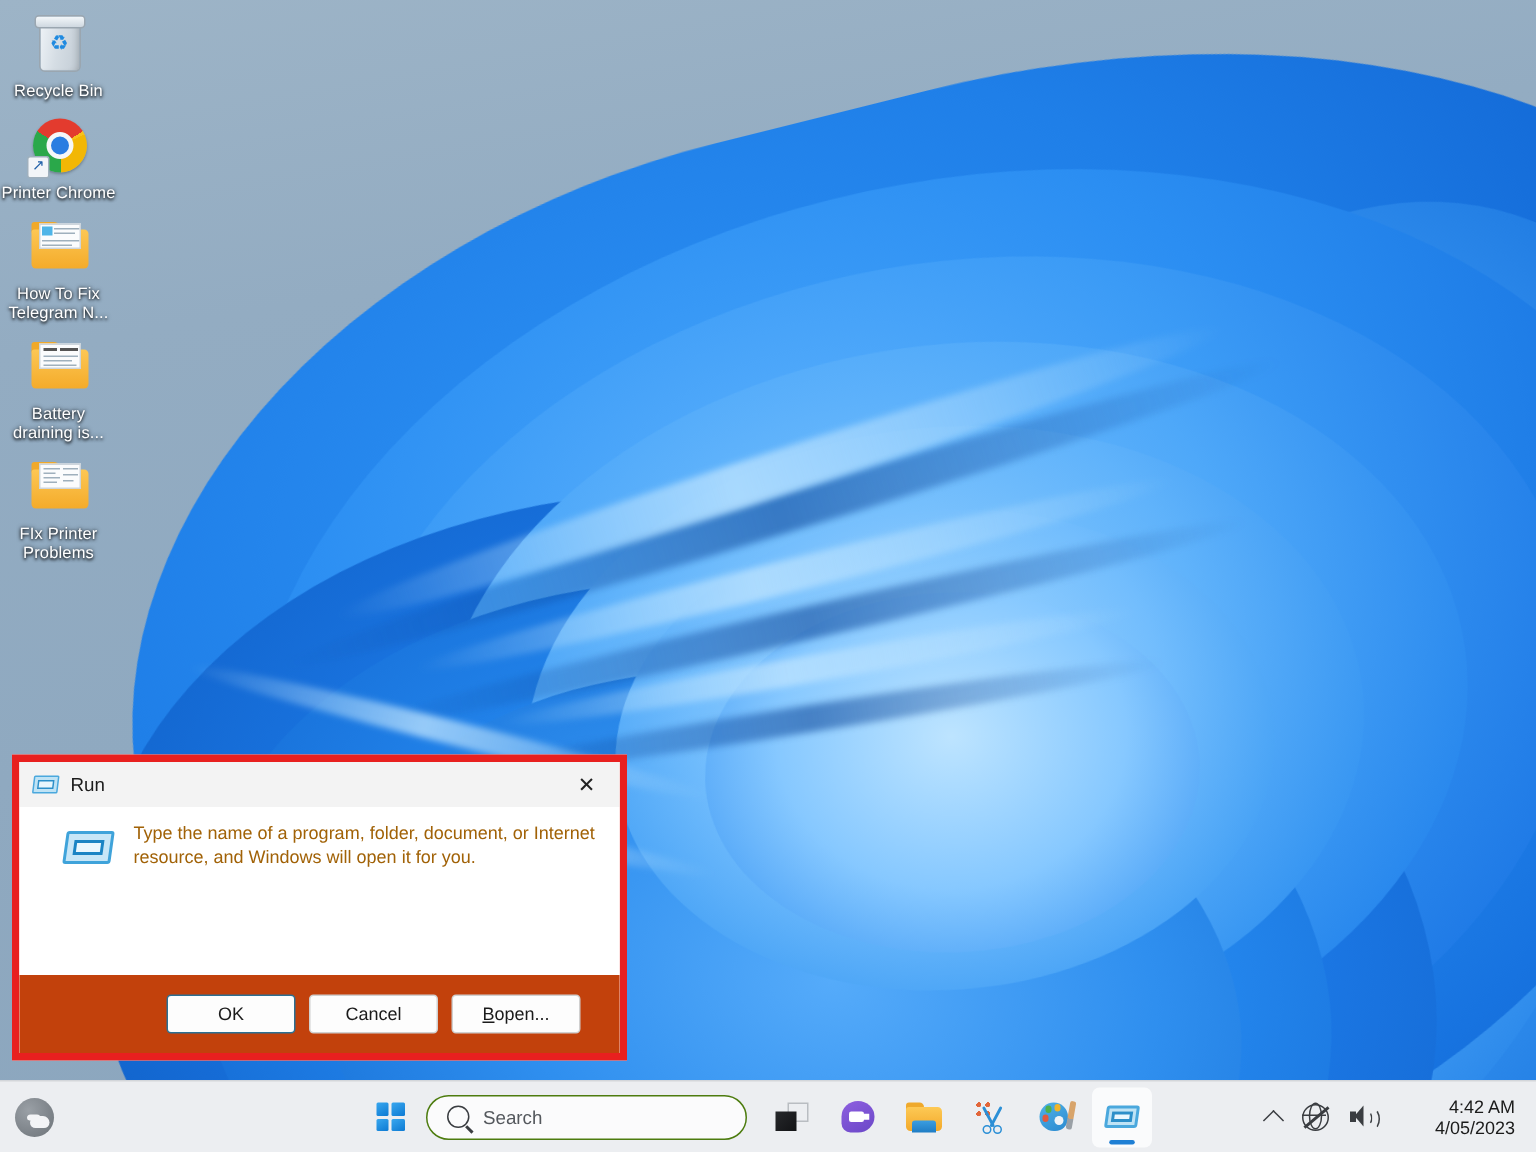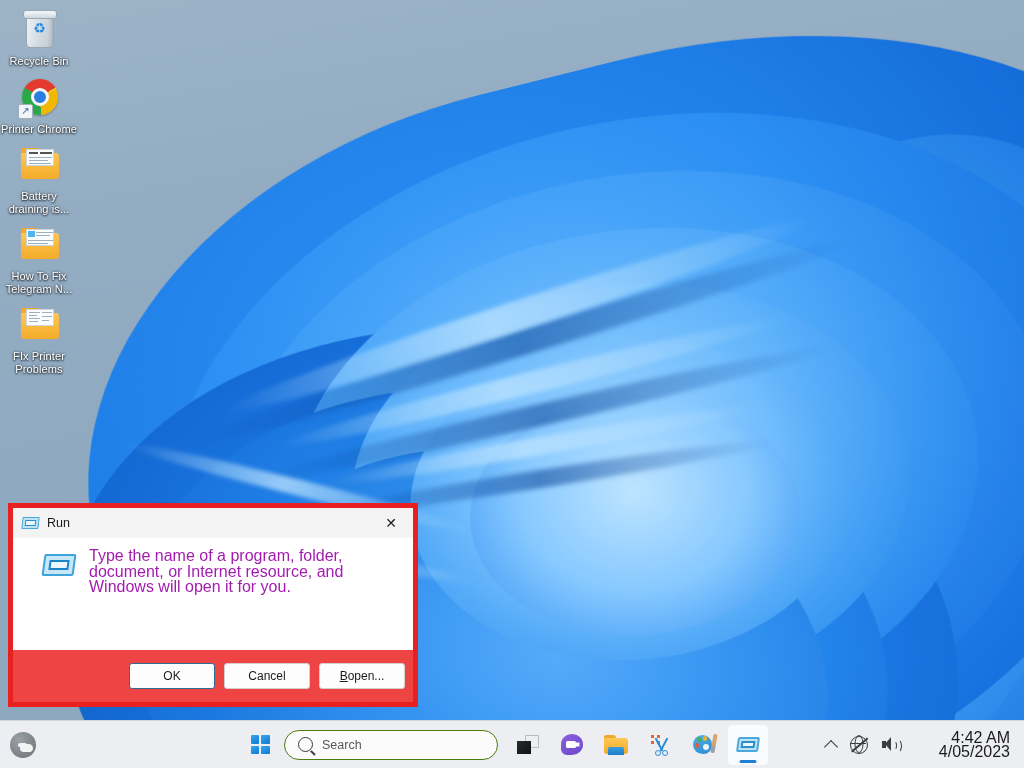--- a/index.html
+++ b/index.html
@@ -362,23 +362,23 @@
     transform: skewX(-8deg);
   }
   .run-big-ico .m {
     left: 6px; top: 8px;
     width: 20px; height: 10px;
     border: 2px solid #1b84c4;
     background: #eaf7fe;
     transform: skewX(-8deg);
   }
   #run-desc {
-    font-size: 16px;
+    font-size: 12px;
     line-height: 15.5px;
-    color: #a21caf;
+    color: #a16207;
     max-width: 320px;
   }
   #run-open-row {
     display: flex;
     align-items: center;
     position: relative;
     height: 34px;
     margin-bottom: 6px;
   }
   #run-open-label {
@@ -425,25 +425,25 @@
     height: 100%;
     display: flex;
     align-items: center;
     justify-content: center;
     flex: none;
     color: #555;
     font-size: 9px;
   }
   #run-footer {
     height: 52px;
-    background: #ef4444;
+    background: #c2410c;
     display: flex;
     align-items: center;
     justify-content: flex-end;
-    padding-right: 8px;
+    padding-right: 26px;
     gap: 9px;
     flex: none;
   }
   .run-btn {
     width: 84px;
     height: 24px;
     background: #fdfdfd;
     border: 1px solid #d0d0d0;
     border-radius: 3px;
     font-family: "Liberation Sans", sans-serif;
@@ -805,21 +805,21 @@
     border-radius: 50%;
     border-left-color: transparent;
     border-top-color: transparent;
     border-bottom-color: transparent;
   }
   .spk .w1 { left: 9px;  top: 4px;  width: 4px;  height: 7px; }
   .spk .w2 { left: 11px; top: 1.5px; width: 7px; height: 12px; }
 
   #tb-clock {
     text-align: right;
-    font-size: 16px;
+    font-size: 12px;
     line-height: 14px;
     color: #1b1b1b;
     padding: 0 4px 0 8px;
     cursor: default;
     margin-left: 24px;
   }
 </style>
 </head>
 <body>
 
@@ -866,46 +866,46 @@
       </div>
       <div class="label">Printer Chrome</div>
     </div>
 
     <div class="desk-icon">
       <div class="glyph">
         <div class="folder">
           <div class="folder-back"></div>
           <div class="folder-front"></div>
           <div class="folder-doc">
+            <div class="doc-thumb" style="left:1px;top:1px;width:7px;height:6px;"></div>
+            <div class="doc-ln" style="left:9px;top:2px;width:17px;"></div>
+            <div class="doc-ln" style="left:9px;top:5px;width:14px;"></div>
+            <div class="doc-ln" style="left:1px;top:10px;width:25px;"></div>
+            <div class="doc-ln" style="left:1px;top:13px;width:20px;"></div>
+          </div>
+        </div>
+      </div>
+      <div class="label">How To Fix Telegram N...</div>
+    </div>
+
+    <div class="desk-icon">
+      <div class="glyph">
+        <div class="folder">
+          <div class="folder-back"></div>
+          <div class="folder-front"></div>
+          <div class="folder-doc">
             <div class="doc-ln" style="left:2px;top:2px;width:9px;background:#555;height:2px;"></div>
             <div class="doc-ln" style="left:13px;top:2px;width:12px;background:#555;height:2px;"></div>
             <div class="doc-ln" style="left:2px;top:7px;width:23px;"></div>
             <div class="doc-ln" style="left:2px;top:10px;width:19px;"></div>
             <div class="doc-ln" style="left:2px;top:13px;width:22px;"></div>
           </div>
         </div>
       </div>
       <div class="label">Battery draining is...</div>
-    </div>
-
-    <div class="desk-icon">
-      <div class="glyph">
-        <div class="folder">
-          <div class="folder-back"></div>
-          <div class="folder-front"></div>
-          <div class="folder-doc">
-            <div class="doc-thumb" style="left:1px;top:1px;width:7px;height:6px;"></div>
-            <div class="doc-ln" style="left:9px;top:2px;width:17px;"></div>
-            <div class="doc-ln" style="left:9px;top:5px;width:14px;"></div>
-            <div class="doc-ln" style="left:1px;top:10px;width:25px;"></div>
-            <div class="doc-ln" style="left:1px;top:13px;width:20px;"></div>
-          </div>
-        </div>
-      </div>
-      <div class="label">How To Fix Telegram N...</div>
     </div>
 
     <div class="desk-icon">
       <div class="glyph">
         <div class="folder">
           <div class="folder-back"></div>
           <div class="folder-front"></div>
           <div class="folder-doc">
             <div class="doc-ln" style="left:2px;top:2px;width:11px;"></div>
             <div class="doc-ln" style="left:2px;top:5px;width:8px;"></div>

